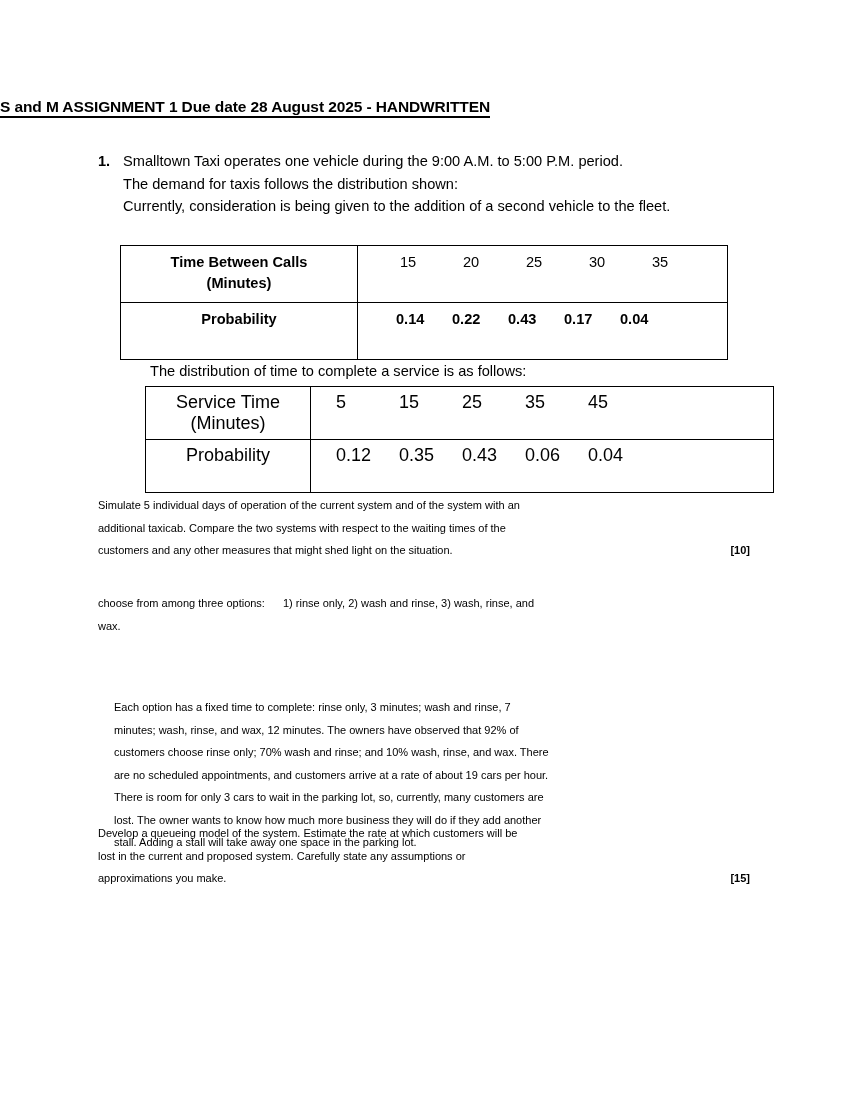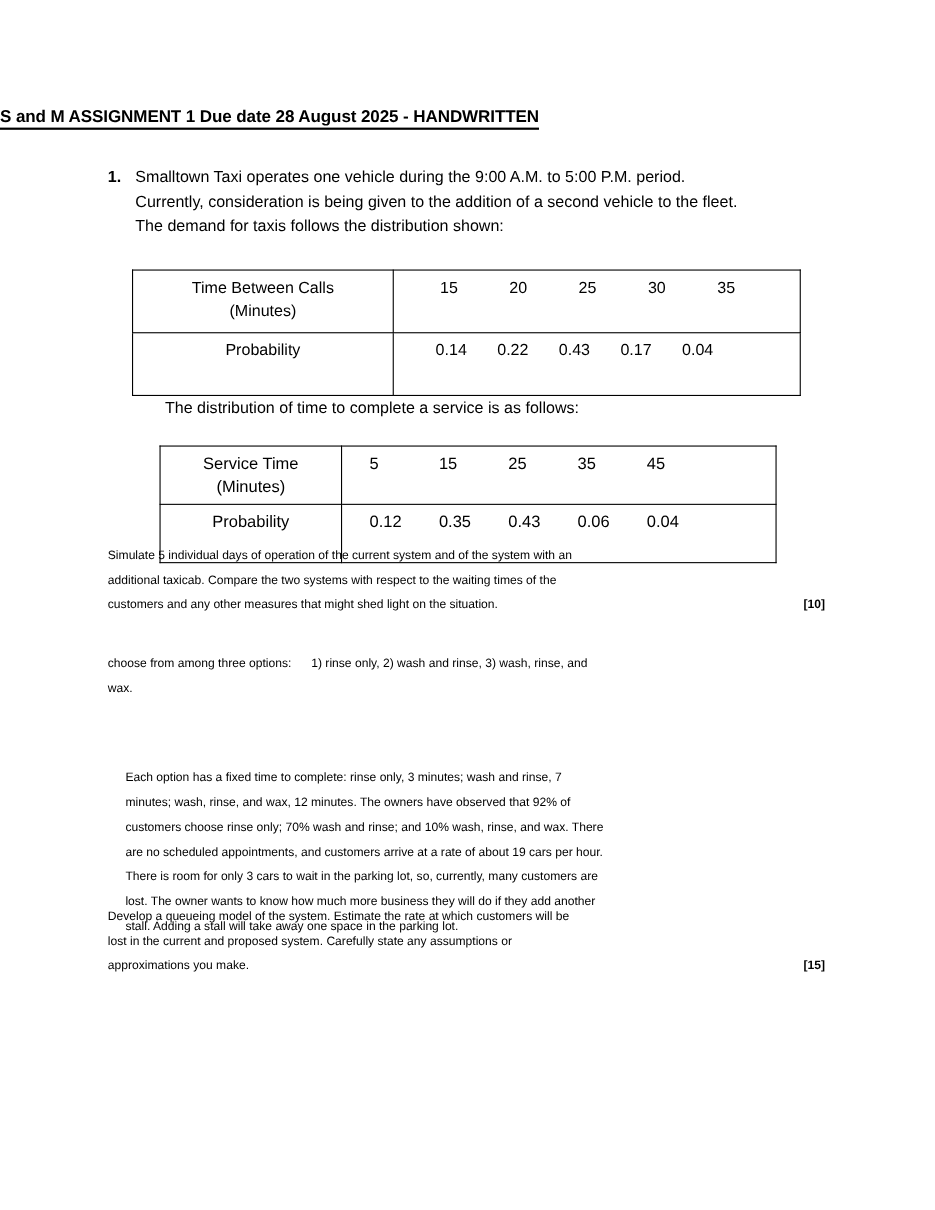--- a/index.html
+++ b/index.html
@@ -79,20 +79,21 @@
   .table1 td {
     border: 1.4px solid #000;
     padding: 0;
     vertical-align: top;
   }
   .t1-label {
     width: 236px;
     text-align: center;
     line-height: 21px;
     padding: 6px 0 8px 0 !important;
+    font-weight: bold;
   }
   .t1-label .sub { display: block; }
   .t1-data {
     padding: 6px 0 8px 0 !important;
   }
   .t1-vals {
     display: flex;
     padding-left: 42px;
   }
   .t1-vals.row-head span {
@@ -100,41 +101,41 @@
     width: 63px;
     text-align: left;
     line-height: 21px;
   }
   .t1-vals.row-prob span {
     display: inline-block;
     width: 56px;
     text-align: left;
     line-height: 21px;
   }
-  .t1-vals.row-prob { padding-left: 38px; }
+  .t1-vals.row-prob { padding-left: 38px; font-weight: bold; }
   .t1-spacer { height: 21px; }
 
   
   .mid-line {
     position: absolute;
     left: 150px;
     top: 360px;
     font-size: 14.6px;
     line-height: 22.5px;
   }
 
   
   .table2 {
     position: absolute;
     left: 145px;
-    top: 405px;
-    width: 561px;
+    top: 386px;
+    width: 629px;
     border: 1.4px solid #000;
     border-collapse: collapse;
-    font-size: 15px;
+    font-size: 18px;
   }
   .table2 td {
     border: 1.4px solid #000;
     padding: 0;
     vertical-align: top;
   }
   .t2-label {
     width: 164px;
     text-align: center;
     line-height: 21px;
@@ -187,22 +188,22 @@
 
   <div class="doc-title">
     <span>S and M ASSIGNMENT 1 Due date 28 August 2025 - HANDWRITTEN</span>
   </div>
 
   <div class="q1-block">
     <div class="q1-row">
       <div class="q1-num">1.</div>
       <div class="q1-text">
         <div>Smalltown Taxi operates one vehicle during the 9:00 A.M. to 5:00 P.M. period.</div>
+        <div>The demand for taxis follows the distribution shown:</div>
         <div>Currently, consideration is being given to the addition of a second vehicle to the fleet.</div>
-        <div>The demand for taxis follows the distribution shown:</div>
       </div>
     </div>
   </div>
 
   <table class="table1">
     <tbody>
         <tr>
       <td class="t1-label">
         <span>Time Between Calls</span>
         <span class="sub">(Minutes)</span>

